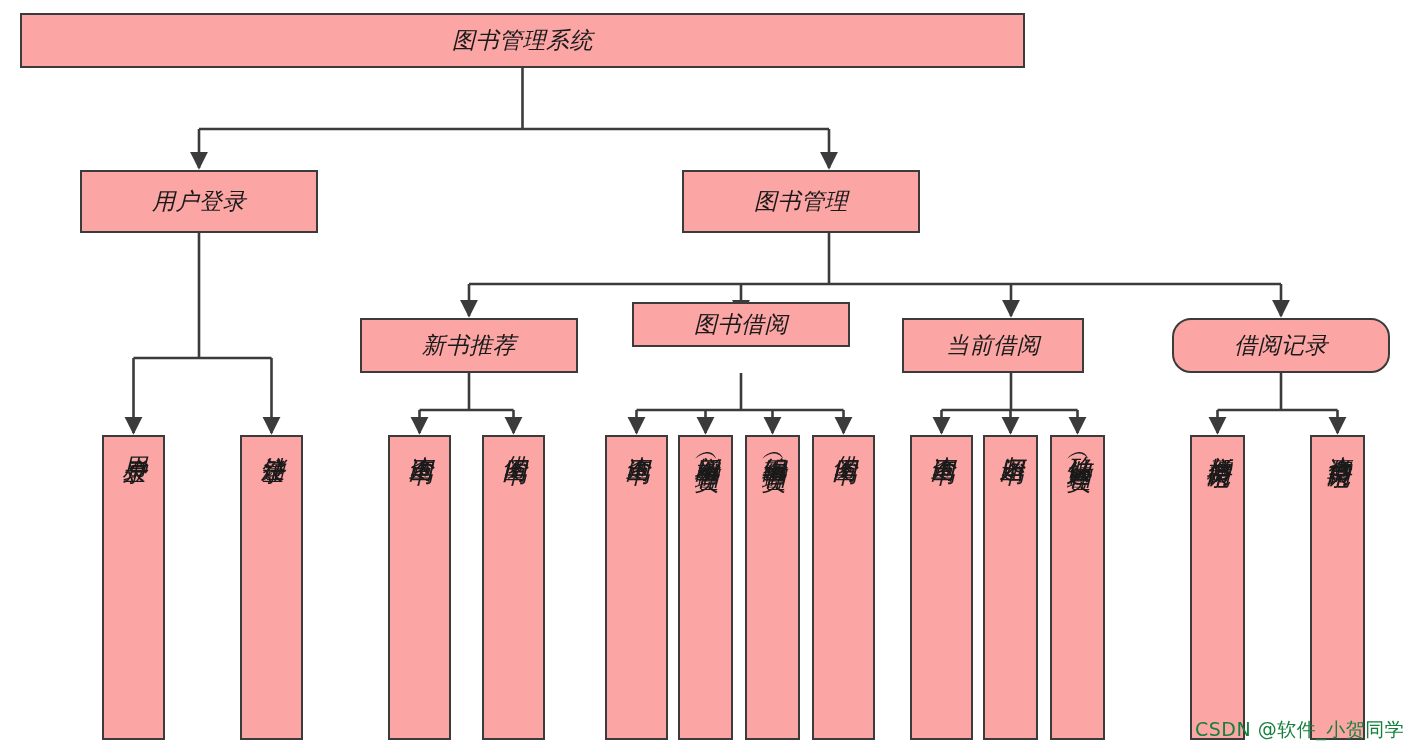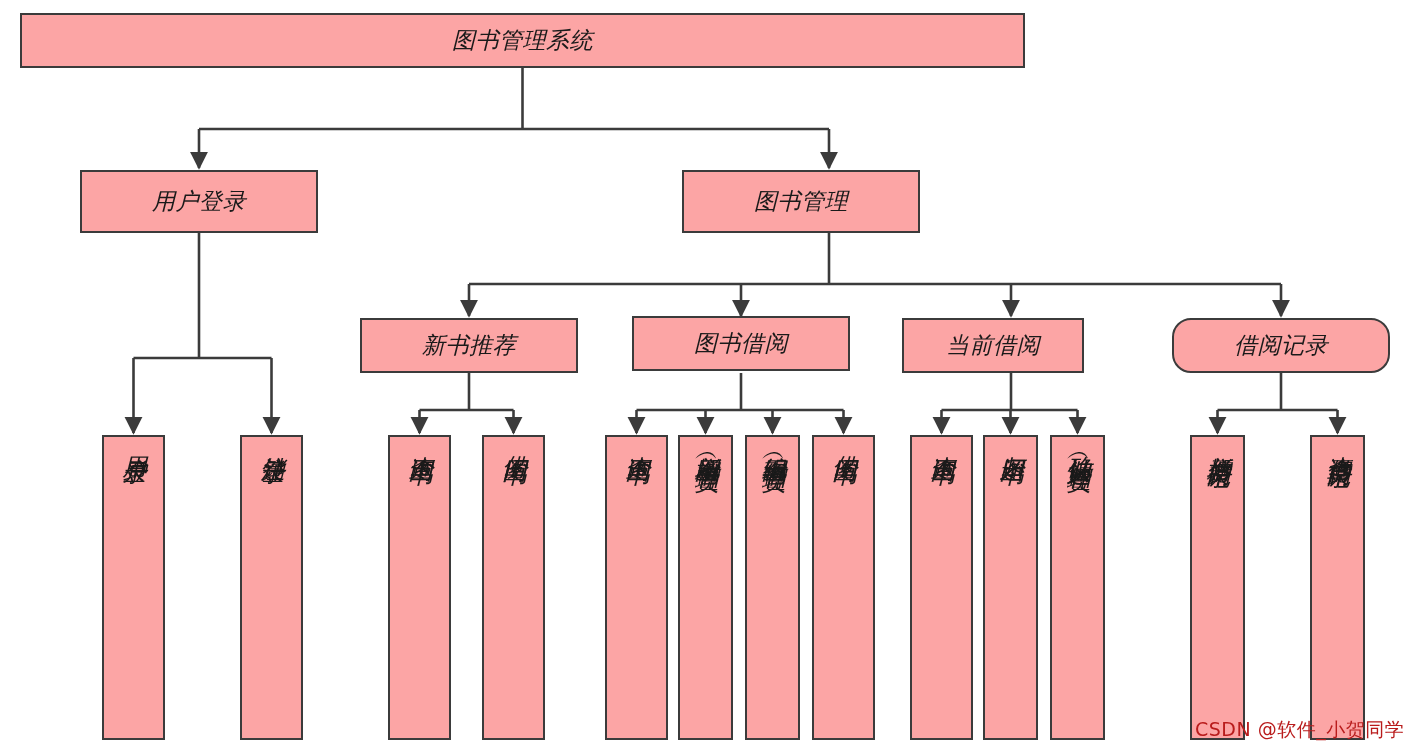--- a/index.html
+++ b/index.html
@@ -60,21 +60,21 @@
     writing-mode: vertical-rl;
     text-orientation: upright;
     font-size: 24px;
     line-height: 1.08;
     letter-spacing: 2px;
     white-space: nowrap;
     transform: none;
   }
   .watermark {
     position: absolute;
-    color: #b91c1c;
+    color: #15803d;
     font-size: 19px;
     letter-spacing: 0.5px;
     white-space: nowrap;
     user-select: none;
   }
 </style>
 </head>
 <body>
 
 <div id="canvas">
@@ -128,21 +128,21 @@
       </div>
       <div class="node level1 horizontal" style="left: 80px; top: 170px; width: 238px; height: 63px;">
         <span class="label">用户登录</span>
       </div>
       <div class="node level1 horizontal" style="left: 682px; top: 170px; width: 238px; height: 63px;">
         <span class="label">图书管理</span>
       </div>
       <div class="node level2 horizontal" style="left: 360px; top: 318px; width: 218px; height: 55px;">
         <span class="label">新书推荐</span>
       </div>
-      <div class="node level2 horizontal" style="left: 632px; top: 316px; width: 218px; height: 55px; justify-content: center;">
+      <div class="node level2 horizontal" style="left: 632px; top: 302px; width: 218px; height: 45px; justify-content: center;">
         <span class="label">图书借阅</span>
       </div>
       <div class="node level2 horizontal" style="left: 902px; top: 318px; width: 182px; height: 55px;">
         <span class="label">当前借阅</span>
       </div>
       <div class="node level2 horizontal" style="left: 1172px; top: 318px; width: 218px; height: 55px; border-radius: 19px;">
         <span class="label">借阅记录</span>
       </div>
       <div class="node leaf vertical" style="left: 102px; top: 435px; width: 63px; height: 305px;">
         <span class="label">用户登录</span>

